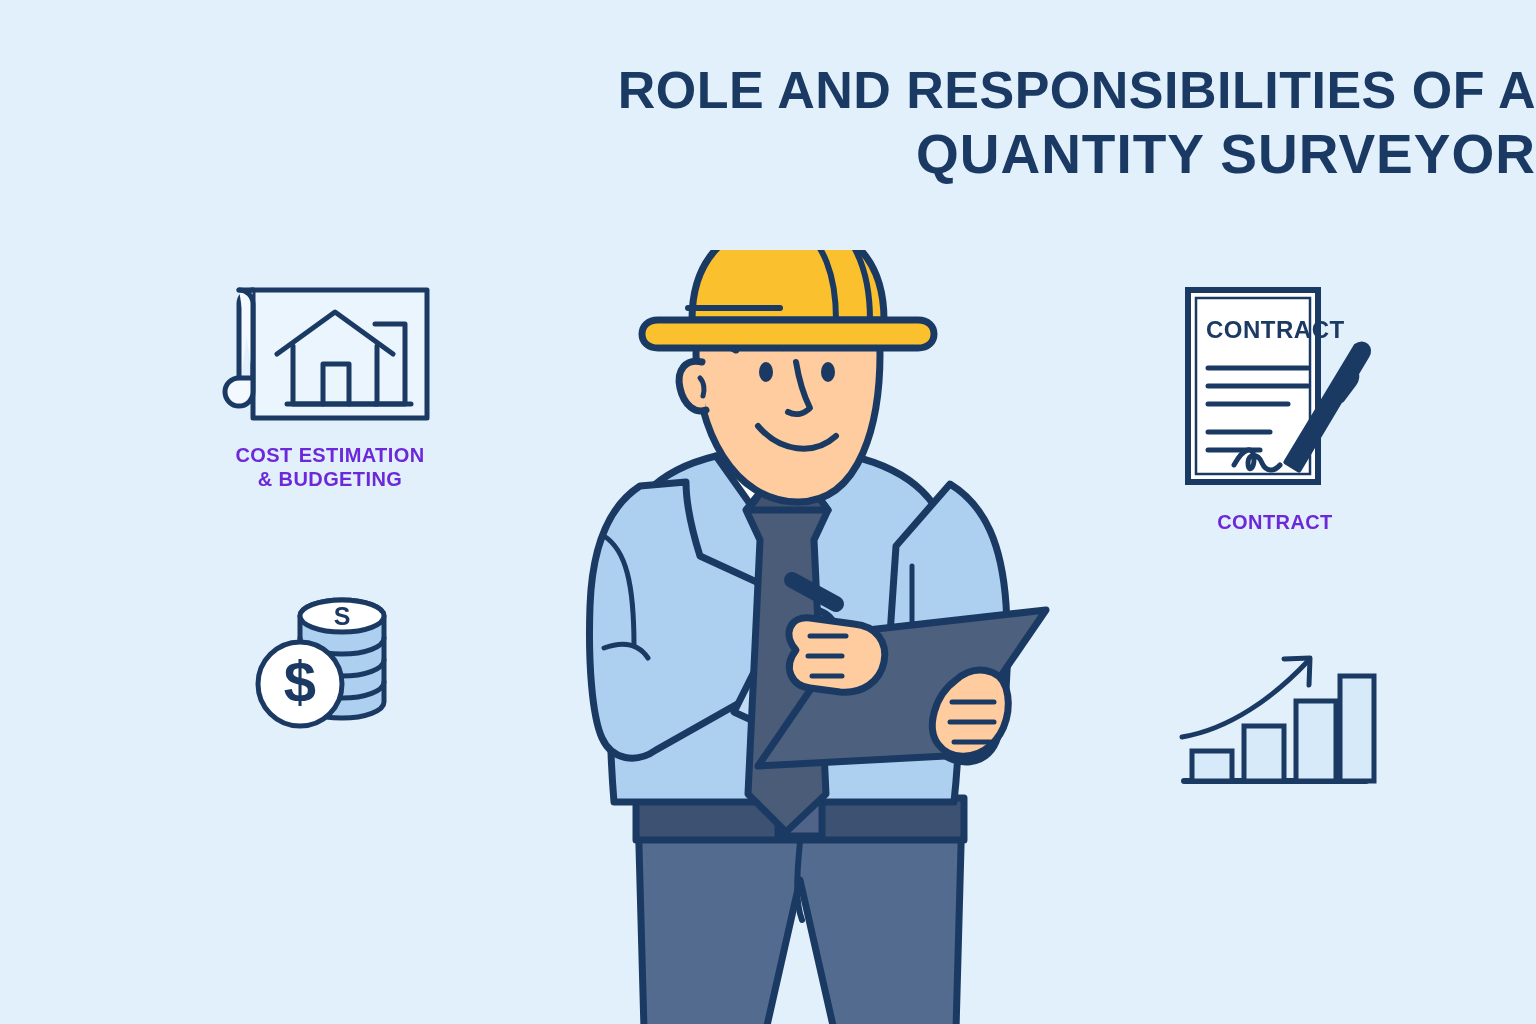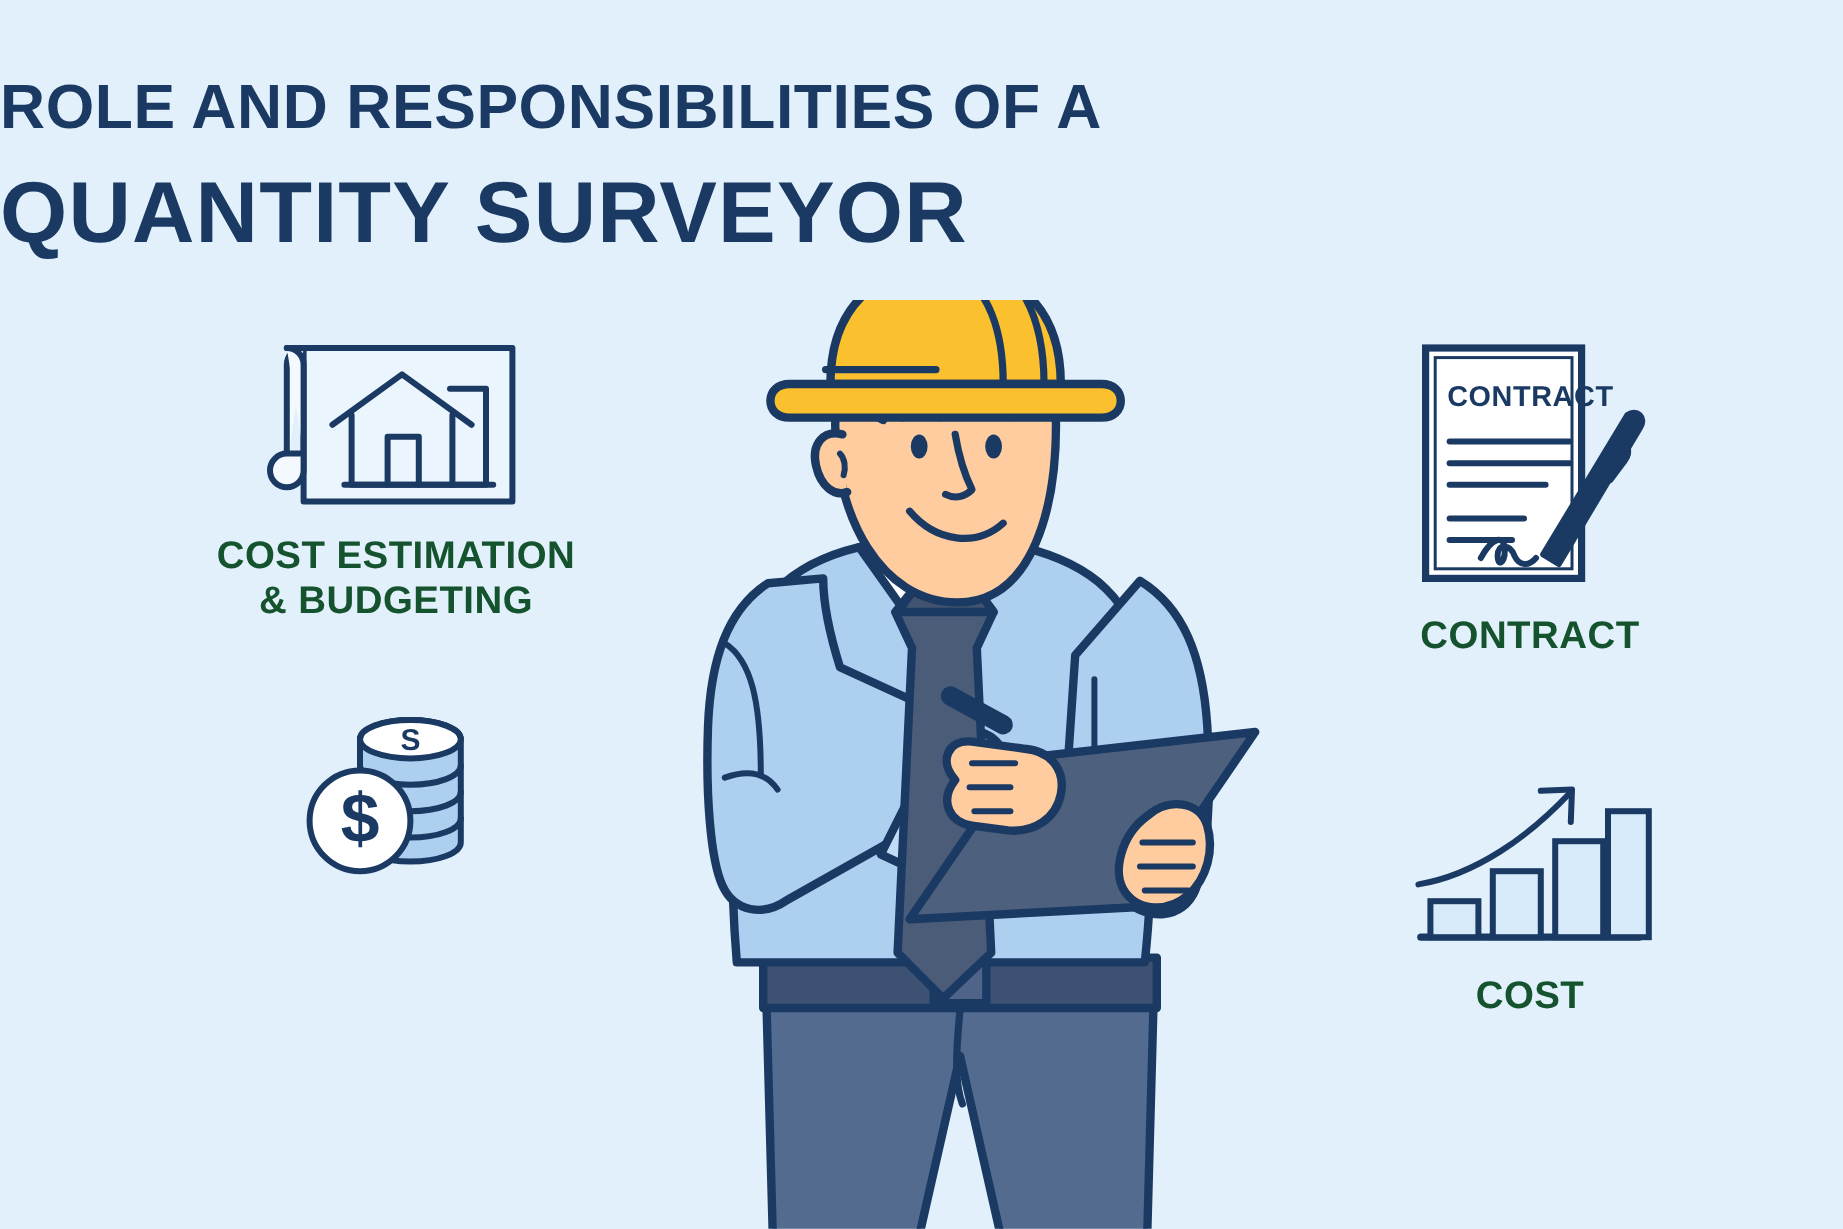--- a/index.html
+++ b/index.html
@@ -20,56 +20,56 @@
     height: 1024px;
     background: #e1f0fb;
   }
 
   
   .title-block {
     position: absolute;
     top: 62px;
     left: 0;
     width: 1536px;
-    text-align: left;
+    text-align: right;
   }
   .title-line1 {
     font-size: 52px;
     font-weight: 700;
     letter-spacing: 0.5px;
     color: #1b3a63;
     line-height: 1.08;
     text-transform: uppercase;
   }
   .title-line2 {
-    font-size: 72px;
+    font-size: 55px;
     font-weight: 700;
     letter-spacing: 1px;
     color: #1b3a63;
     line-height: 1.12;
     text-transform: uppercase;
-    margin-top: 20px;
+    margin-top: 6px;
   }
 
   
   .feature {
     position: absolute;
   }
   .feature .icon-wrap {
     display: flex;
     justify-content: center;
     align-items: flex-end;
   }
   .feature .caption {
     margin-top: 16px;
     text-align: center;
-    font-size: 32px;
+    font-size: 20px;
     font-weight: 700;
     letter-spacing: 0.4px;
-    color: #14532d;
+    color: #6d28d9;
     line-height: 1.18;
     text-transform: uppercase;
   }
   .caption-line { display: block; }
 
   
   #feat-cost-estimation { left: 120px;  top: 268px;  width: 420px; }
   #feat-tendering       { left: 120px;  top: 580px;  width: 420px; }
   #feat-contract        { left: 1060px; top: 280px;  width: 430px; }
   #feat-cost-control    { left: 1060px; top: 645px;  width: 430px; }
@@ -184,21 +184,20 @@
           <rect x="170" y="31" width="34" height="105"></rect>
         </g>
 
         <g fill="none" stroke="#1b3a63" stroke-width="5" stroke-linecap="round" stroke-linejoin="round">
           <path d="M12 92 C60 84 104 52 138 16"></path>
           <path d="M114 14 L140 13 L139 40"></path>
         </g>
       </svg>
     </div>
     <div class="caption">
-      <span class="caption-line">COST</span>
     </div>
   </div>
 
   <svg id="person" viewBox="0 0 560 780">
     <g stroke="#1b3a63" stroke-width="7" stroke-linejoin="round" stroke-linecap="round">
 
       <path d="M118 560 h324 l-6 220 h-122 l-34 -150 l-34 150 h-122 z" fill="#536b8e"></path>
 
       <path d="M280 592 c-4 40 -4 62 2 78" fill="none" stroke-width="6"></path>
 

